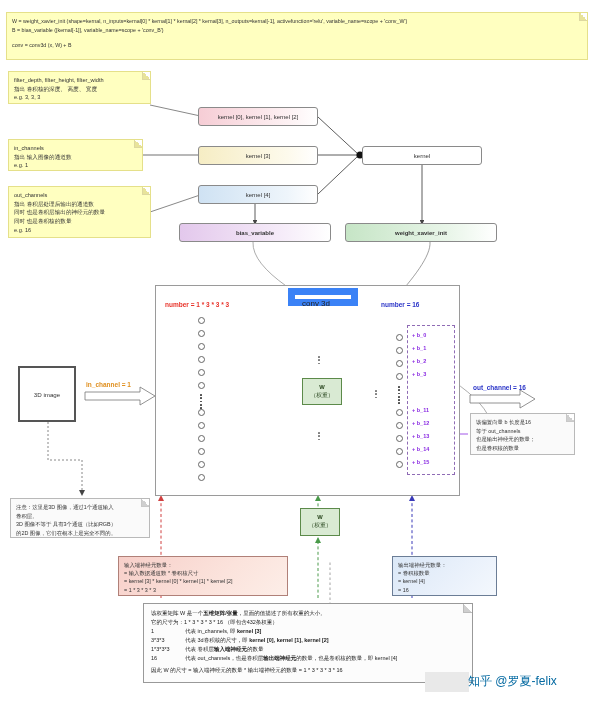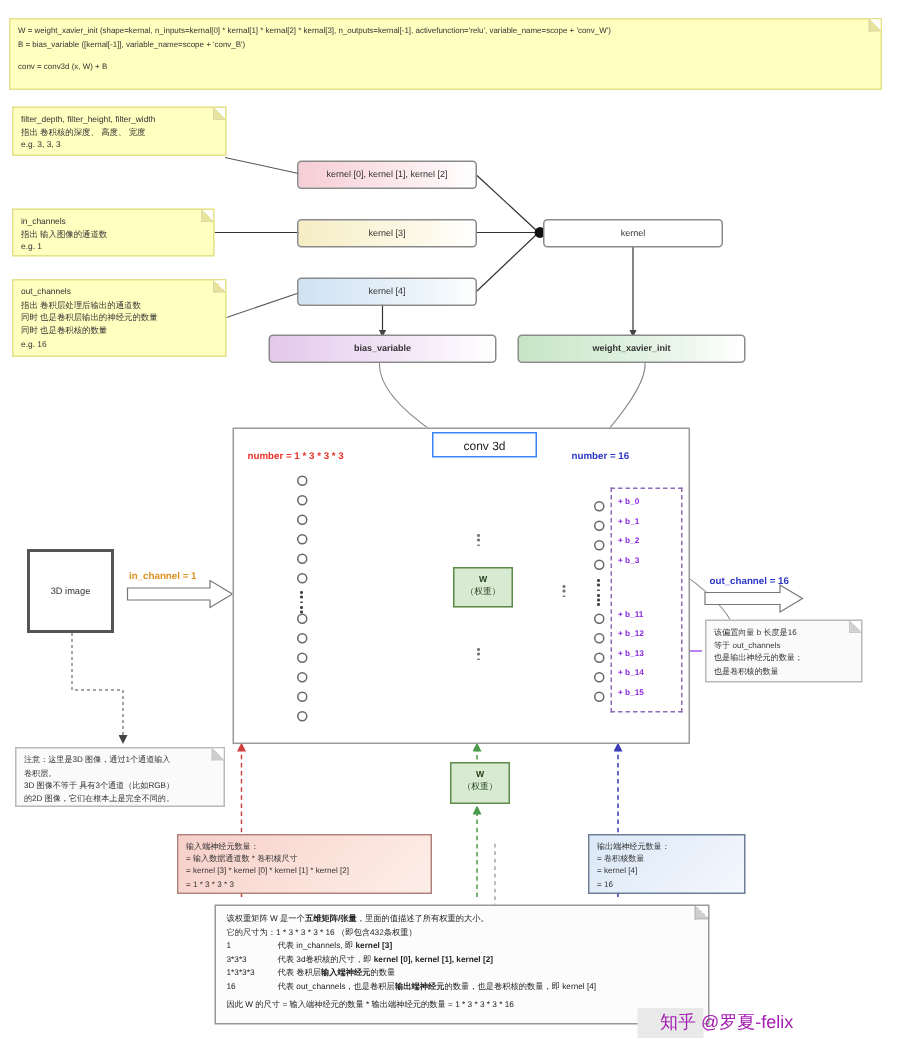--- a/index.html
+++ b/index.html
@@ -27,22 +27,22 @@
         display:flex;align-items:center;justify-content:center;color:#333;}
   .g-pink{background:linear-gradient(90deg,#f6cdd5 0%,#fdf1f3 75%,#ffffff 100%);}
   .g-yellow{background:linear-gradient(90deg,#f6edc4 0%,#fdfaec 75%,#ffffff 100%);}
   .g-blue{background:linear-gradient(90deg,#cfe2f3 0%,#eef5fb 75%,#ffffff 100%);}
   .g-purple{background:linear-gradient(90deg,#e3c8ec 0%,#f6edf9 70%,#ffffff 100%);font-weight:bold;}
   .g-green{background:linear-gradient(90deg,#c6e5c6 0%,#eaf6ea 70%,#ffffff 100%);font-weight:bold;}
   .g-white{background:#ffffff;}
 
   
   .panel{position:absolute;border:1px solid #9a9a9a;background:#ffffff;box-sizing:border-box;}
-  .panel-title{position:absolute;background:#ffffff;border:1px solid #3b82f6;
-        font-size:8px;padding:2px 7px;box-sizing:border-box;text-align:center;}
+  .panel-title{position:absolute;background:#ffffff;border:7px solid #3b82f6;
+        font-size:8px;padding:2px 7px;box-sizing:border-box;}
   .lbl{position:absolute;font-size:6.5px;font-weight:bold;white-space:nowrap;}
   .lbl.red{color:#e8332a;}
   .lbl.blue{color:#2b35c8;}
   .lbl.orange{color:#e09020;}
 
   .node{position:absolute;width:7px;height:7px;border-radius:50%;
         border:1px solid #666;background:#ffffff;box-sizing:border-box;}
   .dotcol{position:absolute;display:flex;flex-direction:column;gap:1.6px;}
   .dotcol i{display:block;width:1.7px;height:1.7px;border-radius:50%;background:#444;}
   .dotcol.light i{background:#777;}
@@ -64,21 +64,21 @@
   .a-blue{background:linear-gradient(135deg,#dbe8f7 0%,#eaf1fb 60%,#f4f8fd 100%);border-color:#6b7d96;color:#333;}
 
   .bigbox{position:absolute;background:#fcfcfc;border:1px solid #999;
         font-size:5.5px;line-height:1.62;padding:5px 7px;box-sizing:border-box;color:#222;}
   .bigbox .dogear{position:absolute;right:0;top:0;width:8px;height:8px;
         background:linear-gradient(225deg,#ffffff 50%,#cfcfcf 50%);border-left:1px solid #bbb;border-bottom:1px solid #bbb;}
   .bigbox b{font-weight:bold;}
   .bigbox .row{display:flex;}
   .bigbox .c1{width:34px;flex:none;}
 
-  .watermark{position:absolute;font-size:12px;color:#a21caf;white-space:nowrap;}
+  .watermark{position:absolute;font-size:12px;color:#0369a1;white-space:nowrap;margin-left:28px;}
   .wm-box{position:absolute;background:#e9e9e9;}
 </style>
 </head>
 <body>
 
 <div class="canvas">
 
   <svg class="wires" viewBox="0 0 600 702">
     <defs>
       <marker id="ah" markerWidth="6" markerHeight="6" refX="5" refY="3" orient="auto">

